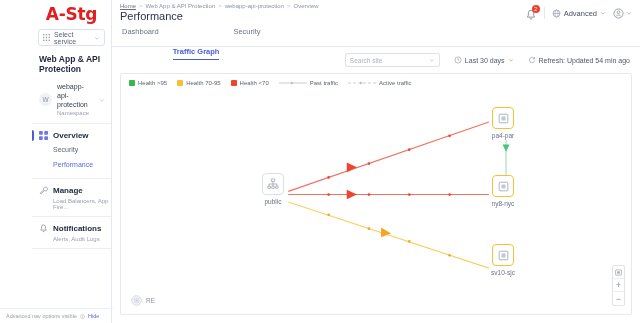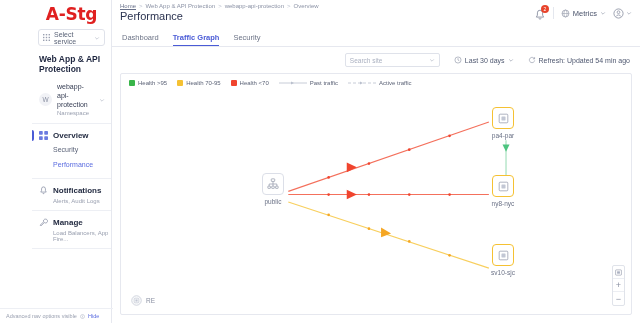--- a/index.html
+++ b/index.html
@@ -103,21 +103,21 @@
     position: absolute; right: -3px; top: -2px;
     min-width: 8px; height: 8px; border-radius: 5px;
     background: #e8442c; color: #fff; font-size: 5px;
     display: flex; align-items: center; justify-content: center; padding: 0 1px;
   }
   .vdiv { width: 1px; height: 12px; background: #e4e7ee; }
   .support { display: flex; align-items: center; gap: 3px; font-size: 7.5px; color: #49526a; }
   .acct { display: flex; align-items: center; gap: 2px; }
 
   .tabs {
-    display: flex; align-items: flex-end; gap: 14px;
+    display: flex; align-items: flex-start; gap: 14px;
     padding: 0 4px 0 10px; height: 20px;
     border-bottom: 1px solid #e6e8ef;
   }
   .tab { font-size: 7.5px; color: #6d7siguiente; }
   .tab { font-size: 7.5px; color: #6d7487; padding-bottom: 4px; position: relative; }
   .tab.active { color: #4a5bd6; font-weight: bold; margin-top: 20px; }
   .tab.active::after {
     content: ""; position: absolute; left: 0; right: 0; bottom: 0;
     height: 1.5px; background: #4a5bd6;
   }
@@ -236,36 +236,36 @@
         </svg>
         <span class="nav-label">Overview</span>
       </div>
       <div class="nav-sub">Security</div>
       <div class="nav-sub sel">Performance</div>
     </div>
 
     <div class="nav-group">
       <div class="nav-item">
         <svg class="nav-icon" viewBox="0 0 12 12">
-          <path d="M6 1.2a2.6 2.6 0 0 0-2.6 2.6v2.3L2.4 8.1h7.2L8.6 6.1V3.8A2.6 2.6 0 0 0 6 1.2z" fill="none" stroke="#7b8299" stroke-width="0.9"></path>
-          <path d="M5 9.2a1 1 0 0 0 2 0" fill="none" stroke="#7b8299" stroke-width="0.9"></path>
-        </svg>
-        <span class="nav-label">Notifications</span>
-      </div>
-      <div class="nav-desc">Alerts, Audit Logs</div>
+          <path d="M8.5 1.5a2.6 2.6 0 0 0-2.4 3.6L1.6 9.6l1 1 4.5-4.5a2.6 2.6 0 1 0 1.4-4.6z" fill="none" stroke="#7b8299" stroke-width="0.9"></path>
+        </svg>
+        <span class="nav-label">Manage</span>
+      </div>
+      <div class="nav-desc">Load Balancers, App Fire...</div>
     </div>
 
     <div class="nav-group">
       <div class="nav-item">
         <svg class="nav-icon" viewBox="0 0 12 12">
-          <path d="M8.5 1.5a2.6 2.6 0 0 0-2.4 3.6L1.6 9.6l1 1 4.5-4.5a2.6 2.6 0 1 0 1.4-4.6z" fill="none" stroke="#7b8299" stroke-width="0.9"></path>
-        </svg>
-        <span class="nav-label">Manage</span>
-      </div>
-      <div class="nav-desc">Load Balancers, App Fire...</div>
+          <path d="M6 1.2a2.6 2.6 0 0 0-2.6 2.6v2.3L2.4 8.1h7.2L8.6 6.1V3.8A2.6 2.6 0 0 0 6 1.2z" fill="none" stroke="#7b8299" stroke-width="0.9"></path>
+          <path d="M5 9.2a1 1 0 0 0 2 0" fill="none" stroke="#7b8299" stroke-width="0.9"></path>
+        </svg>
+        <span class="nav-label">Notifications</span>
+      </div>
+      <div class="nav-desc">Alerts, Audit Logs</div>
     </div>
 
     <div class="sb-footer">
       <span class="sb-footer-text">Advanced nav options visible</span>
       <svg class="info-circle" viewBox="0 0 10 10">
         <circle cx="5" cy="5" r="4" fill="none" stroke="#aab0c0" stroke-width="1"></circle>
         <rect x="4.5" y="4" width="1" height="3" fill="#aab0c0"></rect>
         <rect x="4.5" y="2.4" width="1" height="1" fill="#aab0c0"></rect>
       </svg>
       <span class="sb-footer-hide">Hide</span>
@@ -296,21 +296,21 @@
           </svg>
           <span class="badge">2</span>
         </div>
         <div class="vdiv"></div>
         <div class="support">
           <svg width="9" height="9" viewBox="0 0 12 12">
             <circle cx="6" cy="6" r="4.6" fill="none" stroke="#8a90a2" stroke-width="0.9"></circle>
             <ellipse cx="6" cy="6" rx="2.1" ry="4.6" fill="none" stroke="#8a90a2" stroke-width="0.7"></ellipse>
             <line x1="1.4" y1="6" x2="10.6" y2="6" stroke="#8a90a2" stroke-width="0.7"></line>
           </svg>
-          <span>Metrics</span>
+          <span>Advanced</span>
           <svg class="chev" viewBox="0 0 10 10">
             <path d="M2 4 L5 7 L8 4" stroke="#8a90a2" stroke-width="1" fill="none"></path>
           </svg>
         </div>
         <div class="acct">
           <svg width="11" height="11" viewBox="0 0 12 12">
             <circle cx="6" cy="6" r="5" fill="none" stroke="#8a90a2" stroke-width="0.9"></circle>
             <circle cx="6" cy="4.6" r="1.5" fill="none" stroke="#8a90a2" stroke-width="0.8"></circle>
             <path d="M3.3 9.4a2.9 2.9 0 0 1 5.4 0" fill="none" stroke="#8a90a2" stroke-width="0.8"></path>
           </svg>

